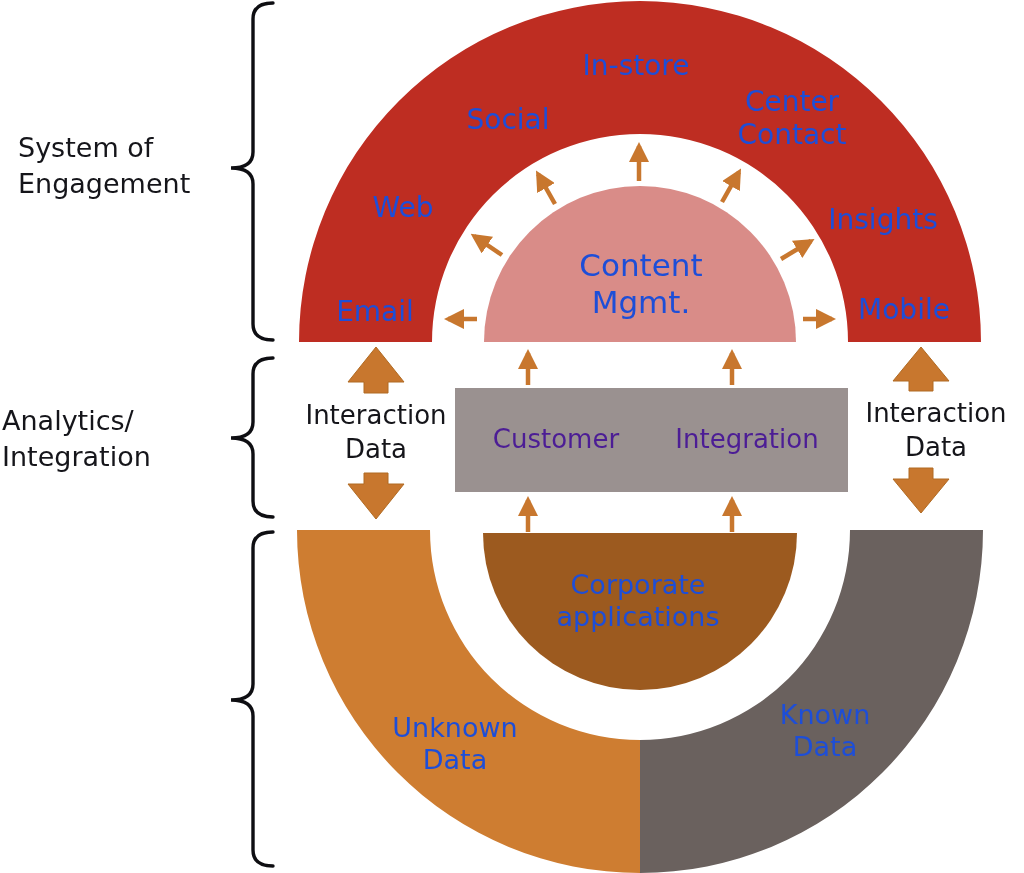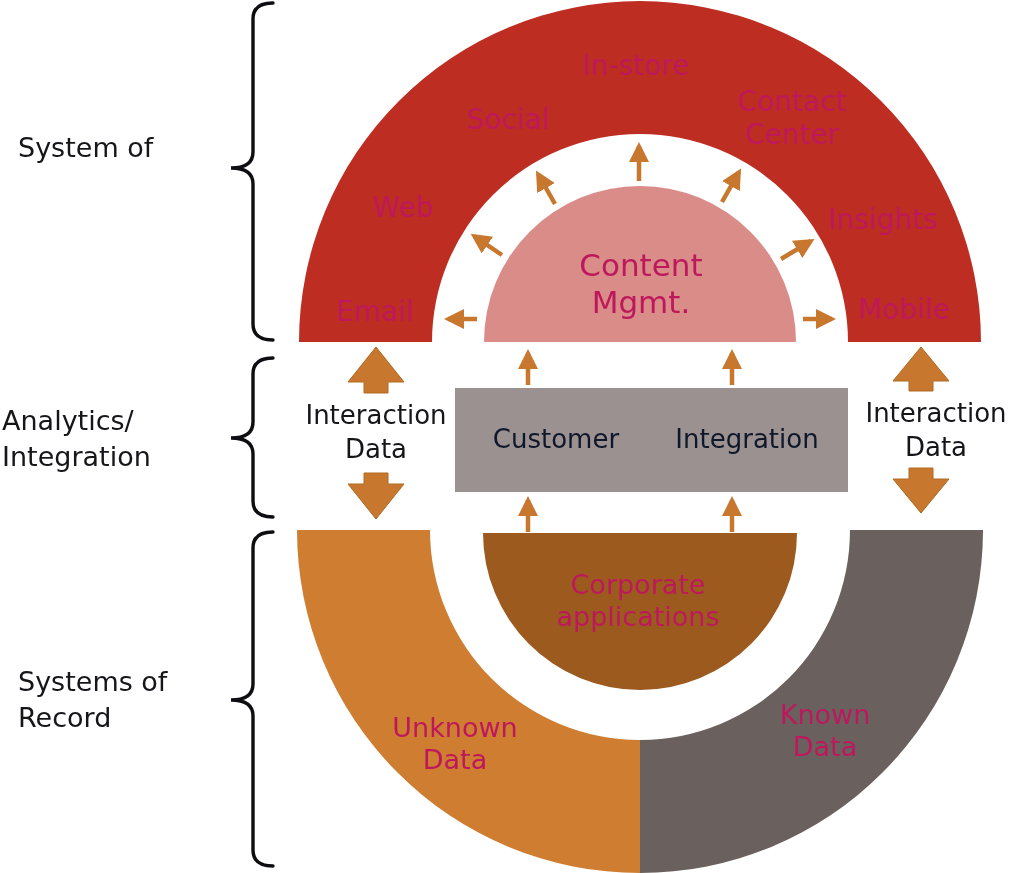--- a/index.html
+++ b/index.html
@@ -12,41 +12,41 @@
   }
   #shapes{position:absolute;left:0;top:0;width:1024px;height:873px;}
   .lbl{
     position:absolute;
     transform:translate(-50%,-50%);
     text-align:center;
     white-space:nowrap;
     line-height:1.18;
   }
   .lbl span{display:block;}
-  .white{color:#be185d;}
+  .white{color:#1d4ed8;}
   .dark{color:#15151a;}
   .ch{font-size:28px;}
   .inner-lbl{font-size:31px;}
   .ring-lbl{font-size:27px;}
   .mid-lbl{font-size:26px;line-height:1.3;margin-left:16px;}
   .side-label{
     position:absolute;
     text-align:left;
     color:#15151a;
     font-size:27px;
     line-height:36px;
     white-space:nowrap;
   }
   .side-label span{display:block;}
   .gbox{
     position:absolute;
     width:202px;height:104px;
     display:flex;align-items:center;justify-content:center;
     text-align:center;
-    color:#0f172a;
+    color:#4c1d95;
     font-size:26px;line-height:1.3;
   }
   .arrowhead{fill:#C8772E;}
   .block-arrow{stroke:#B06A22;stroke-width:1;}
   .brace{fill:none;stroke:#0e0e12;stroke-width:3.4;stroke-linecap:round;}
   .thin-arrow{fill:none;stroke-width:4.5;}
 </style>
 </head>
 <body>
 
@@ -89,37 +89,34 @@
 
     <polygon class="block-arrow" points="376,347 348,382 364,382 364,393 388,393 388,382 404,382" fill="#C8772E"></polygon>
     <polygon class="block-arrow" points="364,473 364,484 348,484 376,519 404,484 388,484 388,473" fill="#C8772E"></polygon>
 
     <polygon class="block-arrow" points="921,347 893,381 909,381 909,391 933,391 933,381 949,381" fill="#C8772E"></polygon>
     <polygon class="block-arrow" points="909,468 909,479 893,479 921,513 949,479 933,479 933,468" fill="#C8772E"></polygon>
   </svg>
 
   <div class="side-label" style="left:18px;top:130px;">
     <span>System of</span>
+    <span>Engagement</span>
   </div>
   <div class="side-label" style="left:2px;top:403px;">
     <span>Analytics/</span>
     <span>Integration</span>
-  </div>
-  <div class="side-label" style="left:18px;top:664px;">
-    <span>Systems of</span>
-    <span>Record</span>
   </div>
 
   <div class="lbl white ch" style="left:375px;top:312px;">Email</div>
   <div class="lbl white ch" style="left:403px;top:208px;">Web</div>
   <div class="lbl white ch" style="left:484px;top:120px;margin-left:24px;">Social</div>
   <div class="lbl white ch" style="left:636px;top:66px;">In-store</div>
   <div class="lbl white ch" style="left:792px;top:118px;">
+    <span>Center</span>
     <span>Contact</span>
-    <span>Center</span>
   </div>
   <div class="lbl white ch" style="left:883px;top:220px;">Insights</div>
   <div class="lbl white ch" style="left:904px;top:310px;">Mobile</div>
 
   <div class="lbl white inner-lbl" style="left:641px;top:284px;">
     <span>Content</span>
     <span>Mgmt.</span>
   </div>
 
   <div class="lbl dark mid-lbl" style="left:360px;top:433px;">

